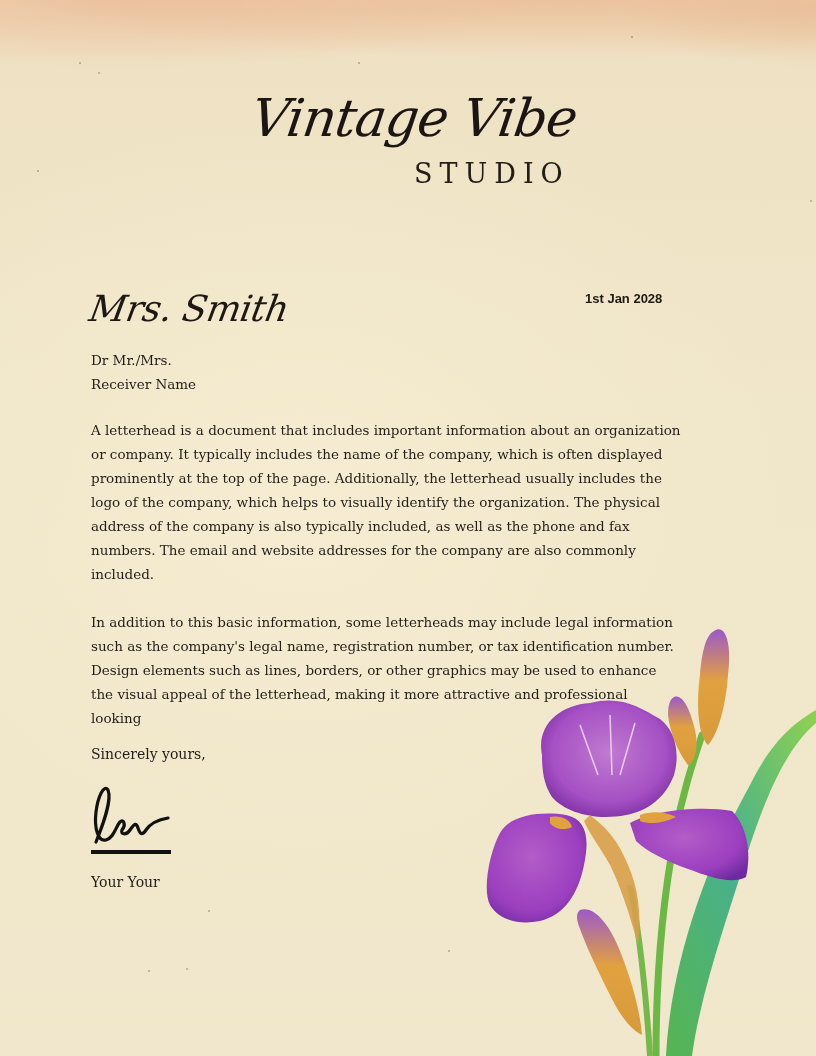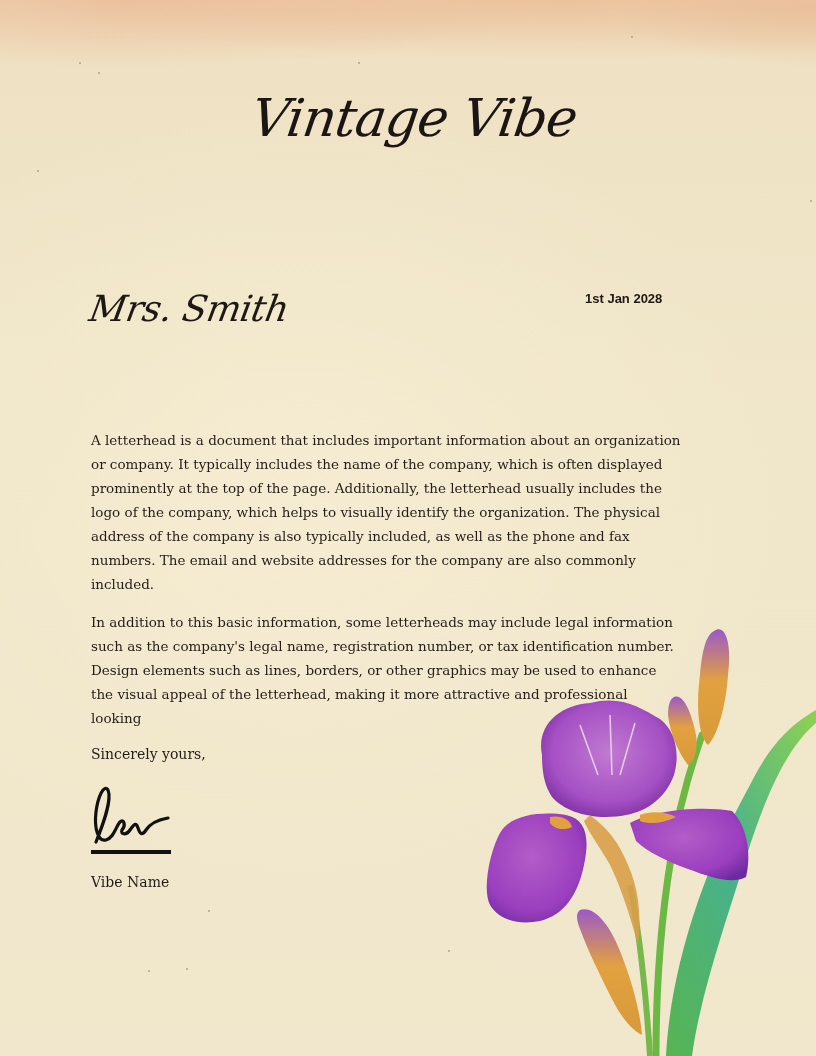--- a/index.html
+++ b/index.html
@@ -41,21 +41,21 @@
     }
     .addr {
       position: absolute; left: 91px; top: 348px;
       font-family: "DejaVu Serif", serif; font-size: 13.5px; line-height: 24px; color: #221c18;
     }
     .para {
       position: absolute; left: 91px; width: 590px;
       font-family: "DejaVu Serif", serif; font-size: 13.5px; line-height: 24px; color: #231d18;
       margin: 0;
     }
-    .p1 { top: 418px; margin-top: 10px; }
+    .p1 { top: 418px; }
     .p2 { top: 610px; }
     .closing {
       position: absolute; left: 91px; top: 746px;
       font-family: "DejaVu Serif", serif; font-size: 14px; color: #221c18;
     }
     .signature { position: absolute; left: 90px; top: 782px; width: 84px; height: 76px; }
     .your-name {
       position: absolute; left: 91px; top: 874px;
       font-family: "DejaVu Serif", serif; font-size: 14px; color: #221c18;
     }
@@ -72,37 +72,42 @@
   <span class="speck" style="left:98px;top:72px;"></span>
   <span class="speck" style="left:358px;top:62px;"></span>
   <span class="speck" style="left:208px;top:910px;"></span>
   <span class="speck" style="left:148px;top:970px;"></span>
   <span class="speck" style="left:448px;top:950px;"></span>
   <span class="speck" style="left:186px;top:968px;"></span>
   <span class="speck" style="left:810px;top:200px;"></span>
 
   <div class="title-wrap">
     <div class="title-script">Vintage Vibe</div>
+    <div class="title-sub">STUDIO</div>
   </div>
 
   <div class="salutation-script">Mrs. Smith</div>
   <div class="date">1st Jan 2028</div>
 
+  <div class="addr">
+    <div>Dr Mr./Mrs.</div>
+    <div>Receiver Name</div>
+  </div>
 
   <p class="para p1">A letterhead is a document that includes important information about an organization or company. It typically includes the name of the company, which is often displayed prominently at the top of the page. Additionally, the letterhead usually includes the logo of the company, which helps to visually identify the organization. The physical address of the company is also typically included, as well as the phone and fax numbers. The email and website addresses for the company are also commonly included.</p>
   <p class="para p2">In addition to this basic information, some letterheads may include legal information such as the company's legal name, registration number, or tax identification number. Design elements such as lines, borders, or other graphics may be used to enhance the visual appeal of the letterhead, making it more attractive and professional looking</p>
 
   <div class="closing">Sincerely yours,</div>
 
   <svg class="signature" viewBox="0 0 84 76">
     <path d="M6 60 C 14 40, 22 18, 18 8 C 14 2, 8 14, 6 30 C 4 46, 8 60, 16 58 C 24 56, 26 44, 30 40 C 34 36, 36 44, 32 48 C 30 52, 36 54, 40 48 C 44 42, 46 40, 48 46 C 50 52, 52 54, 56 48 C 60 42, 66 38, 78 36" fill="none" stroke="#111" stroke-width="3.2" stroke-linecap="round" stroke-linejoin="round"></path>
     <rect x="1" y="68" width="80" height="4" fill="#111"></rect>
   </svg>
 
-  <div class="your-name">Vibe Name</div>
+  <div class="your-name">Your Your</div>
 
   <svg class="flower" viewBox="0 0 346 441">
     <defs>
       <linearGradient id="leaf" x1="0" y1="1" x2="1" y2="0">
         <stop offset="0" stop-color="#4fb24a"></stop>
         <stop offset="0.5" stop-color="#3fae8a"></stop>
         <stop offset="1" stop-color="#8ad04a"></stop>
       </linearGradient>
       <linearGradient id="bud" x1="0" y1="0" x2="0" y2="1">
         <stop offset="0" stop-color="#9b5ac8"></stop>

